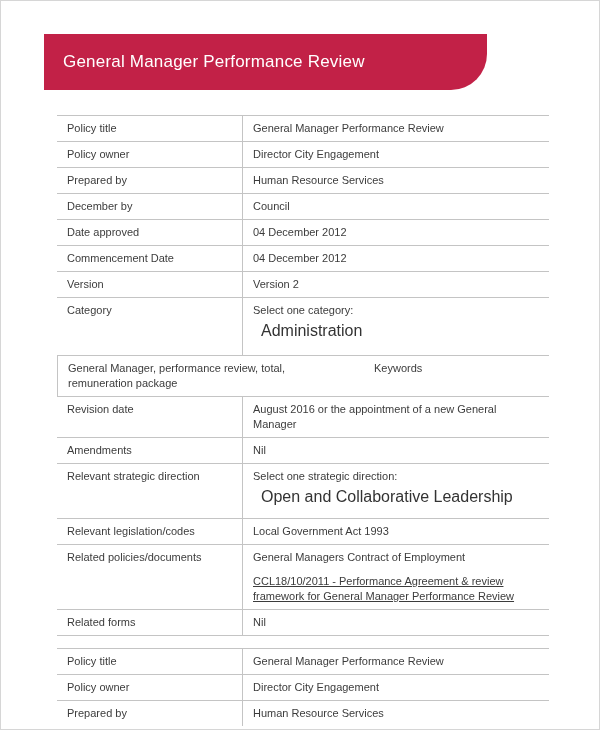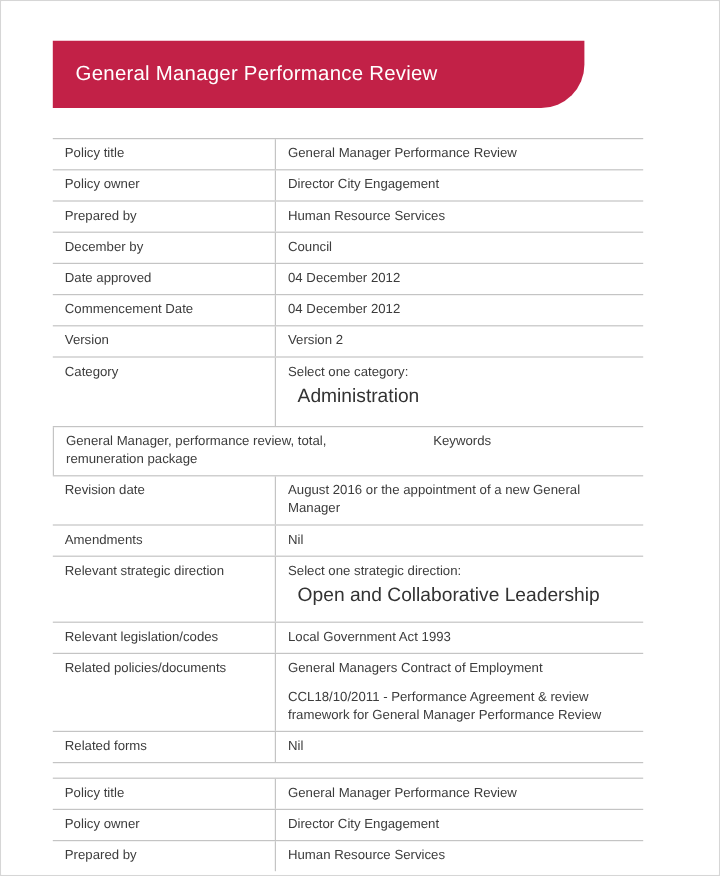--- a/index.html
+++ b/index.html
@@ -33,21 +33,21 @@
     font-size: 17px;
     line-height: 56px;
     padding-left: 19px;
     letter-spacing: 0.2px;
     white-space: nowrap;
   }
 
   
   .content {
     position: absolute;
-    left: 43px;
+    left: 56px;
     top: 114px;
     width: 492px;
   }
   .ptable { border-top: 1px solid #c4c4c4; }
   .ptable.second { margin-top: 12px; }
 
   .row { display: flex; border-bottom: 1px solid #c4c4c4; }
   .row.no-bottom { border-bottom: none; }
 
   .cell {
@@ -66,21 +66,21 @@
 
   .subvalue {
     font-size: 16px;
     line-height: 16px;
     color: #333333;
     margin: 5px 0 0 8px;
   }
   .row.tall-cat .cell.value { padding-bottom: 16px; }
   .row.tall-dir .cell.value { padding-bottom: 13px; }
 
-  .para.second-para { margin-top: 9px; }
+  .para.second-para { margin-top: 9px; text-decoration: underline; }
 </style>
 </head>
 <body>
 
 <div class="page">
 
   <div class="banner">
     <div class="banner-title">General Manager Performance Review</div>
   </div>
 

